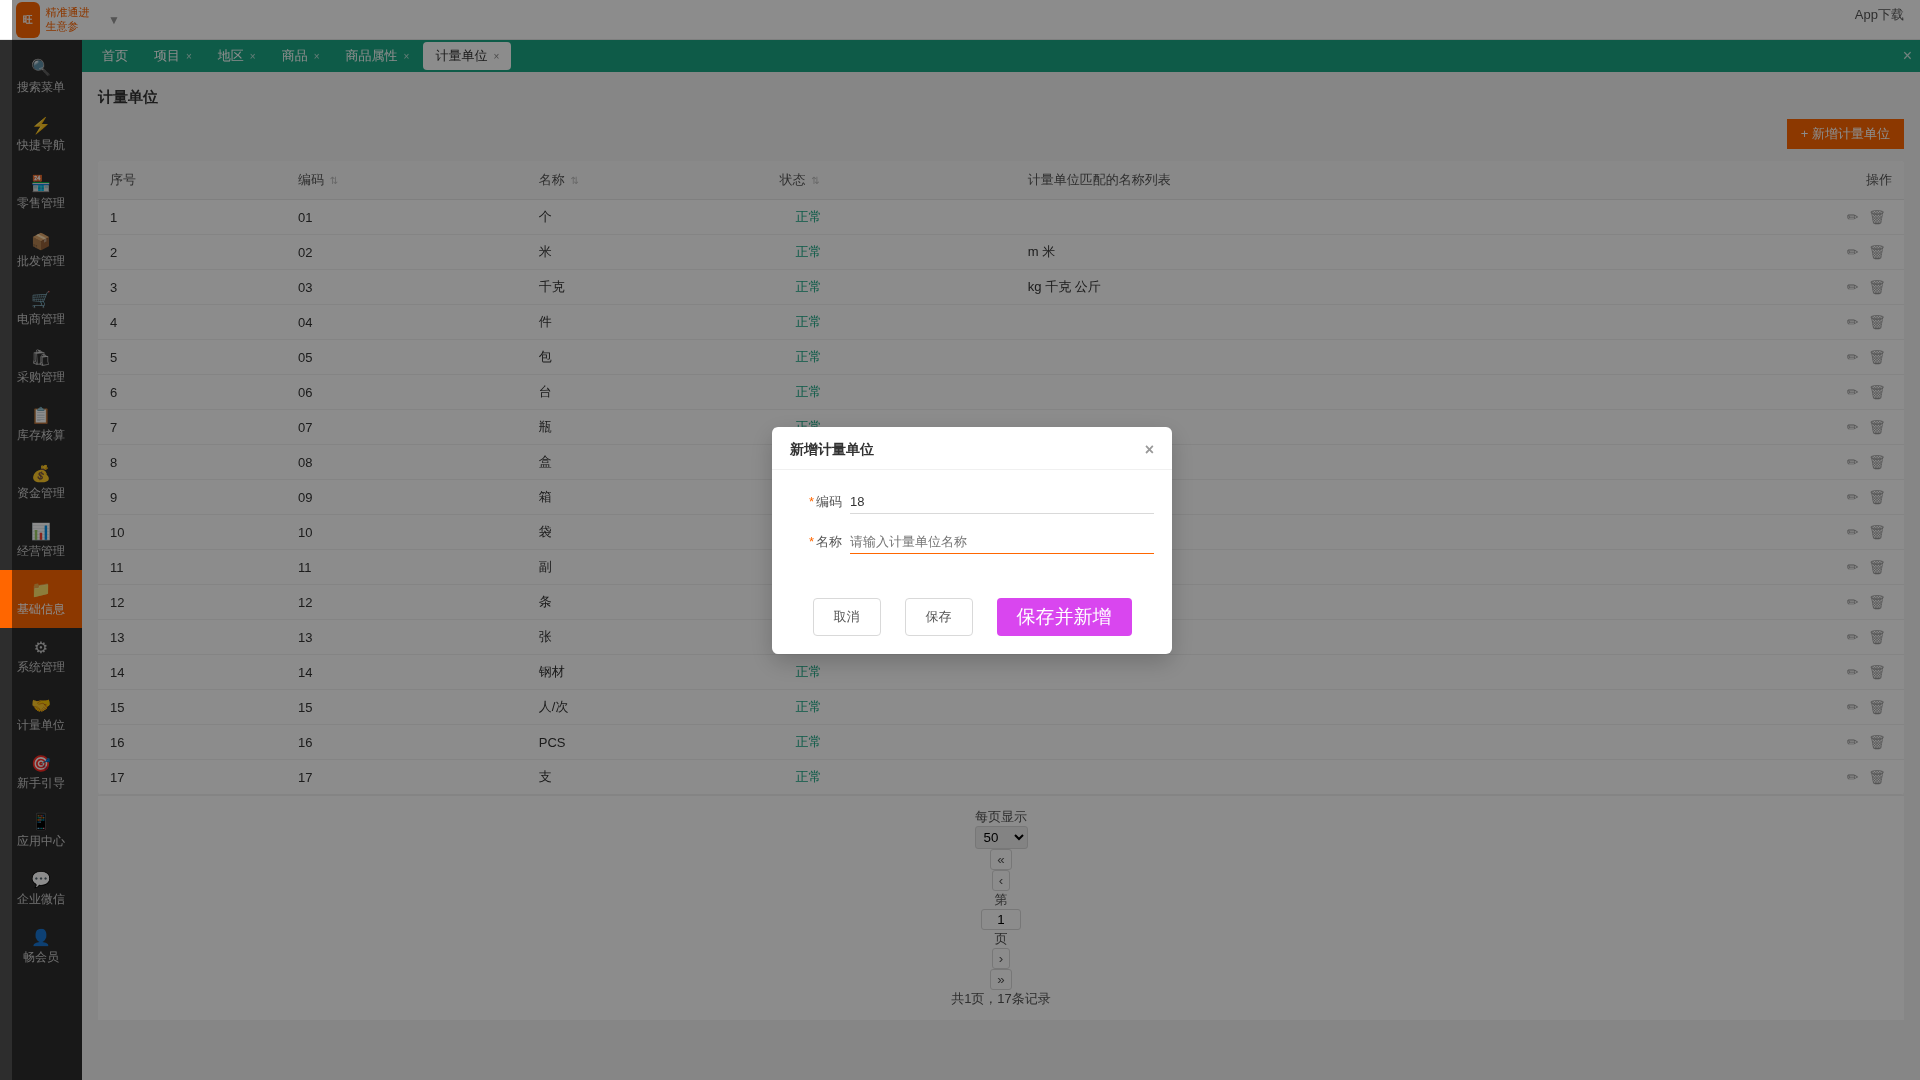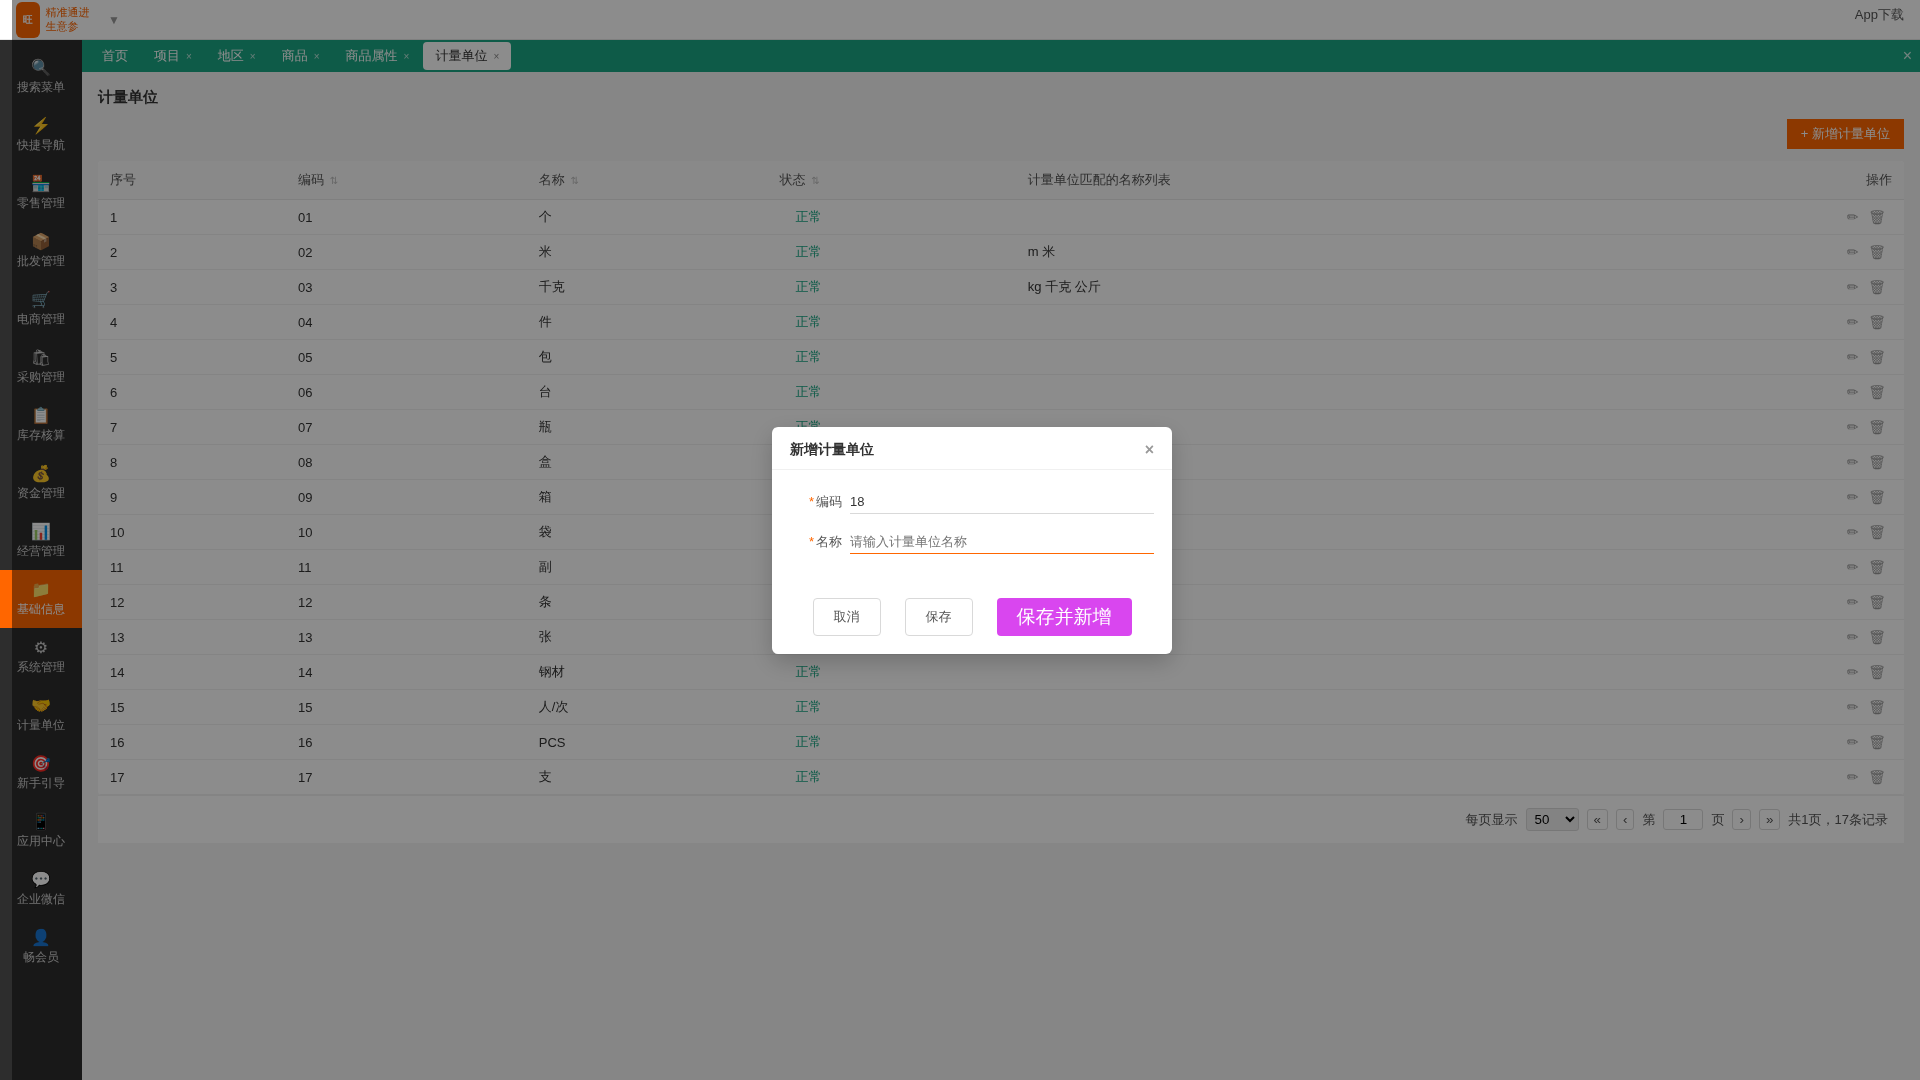--- a/index.html
+++ b/index.html
@@ -80,22 +80,22 @@
       padding: 8px 12px; color: #333; border-bottom: 1px solid #f0f0f0;
       white-space: nowrap;
     }
     .sort-icon { color: #bbb; font-size: 10px; margin-left: 2px; }
     .status-normal { color: #1ba784; margin-left: 16px; }
     .action-btn { color: #999; cursor: pointer; margin-right: 6px; font-size: 14px; }
 
     
     .pagination {
       display: flex; align-items: center; justify-content: flex-end;
-      padding: 12px 16px; font-size: 13px; color: #555; gap: 8px;
-      background: #fff; border-top: 1px solid #f0f0f0;
+      padding: 12px 16px; font-size: 13px; color: #555; 
+      background: #fff; border-top: 1px solid #f0f0f0; flex-direction: column;
     }
     .pagination select { padding: 2px 4px; border: 1px solid #d9d9d9; border-radius: 3px; }
     .pagination-btn {
       padding: 2px 6px; border: 1px solid #d9d9d9; border-radius: 3px;
       cursor: pointer; background: #fff; color: #555;
     }
     .pagination-input { width: 40px; text-align: center; border: 1px solid #d9d9d9; border-radius: 3px; padding: 2px; }
 
     
     .modal-overlay {

